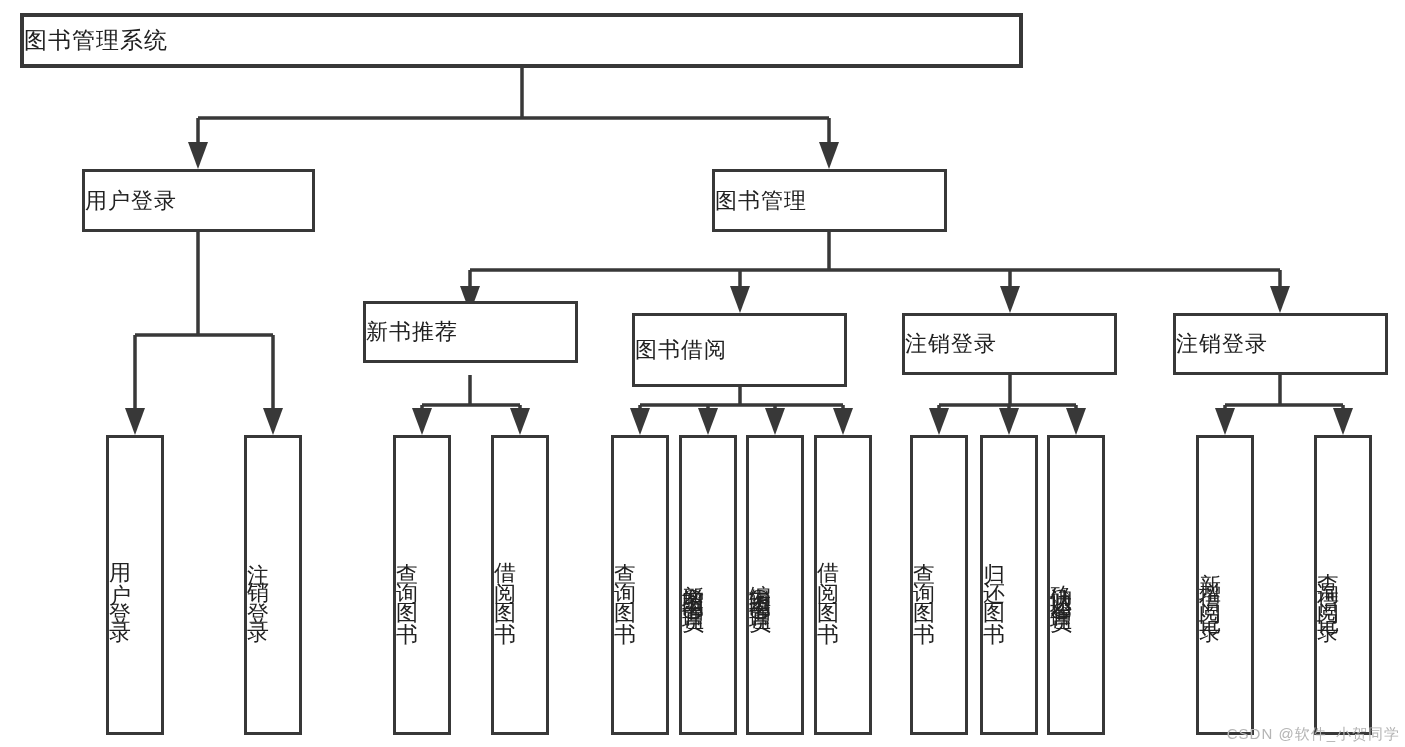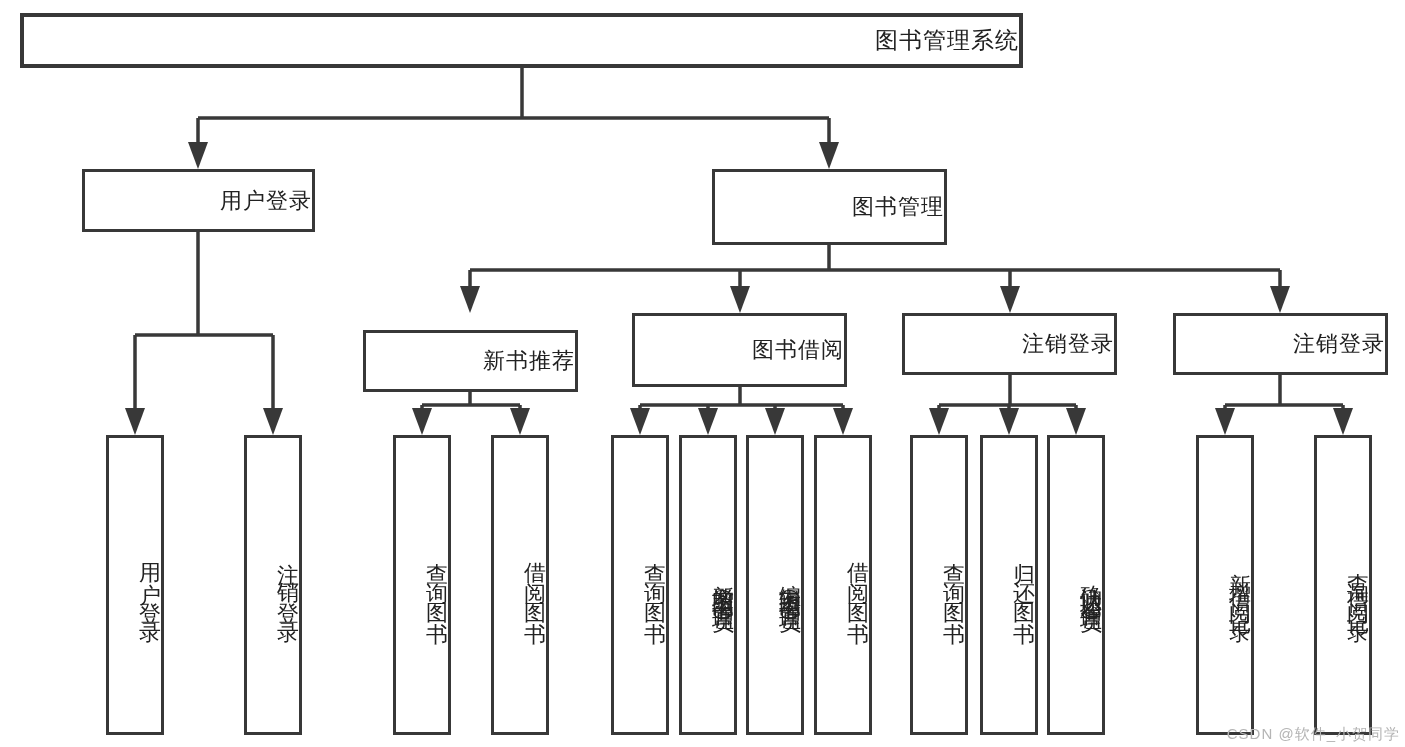--- a/index.html
+++ b/index.html
@@ -22,21 +22,21 @@
     height: 747px;
   }
   .node {
     position: absolute;
     box-sizing: border-box;
     background: #ffffff;
     border: 3px solid #383838;
     color: #212121;
     display: flex;
     align-items: center;
-    justify-content: flex-end;
+    justify-content: flex-start;
   }
   .hbox {
     font-size: 22px;
     letter-spacing: 1px;
     white-space: nowrap;
   }
   .root-box {
     border-width: 4px;
     font-size: 23px;
   }
@@ -124,25 +124,25 @@
     </g>
   </svg>
 
   <div class="node hbox root-box" style="left:20px; top:13px; width:1003px; height:55px;">
     <span>图书管理系统</span>
   </div>
 
   <div class="node hbox" style="left:82px; top:169px; width:233px; height:63px;">
     <span>用户登录</span>
   </div>
-  <div class="node hbox" style="left:712px; top:169px; width:235px; height:76px;">
+  <div class="node hbox" style="left:712px; top:169px; width:235px; height:63px;">
     <span>图书管理</span>
   </div>
 
-  <div class="node hbox" style="left:363px; top:330px; width:215px; height:62px;font-family:Liberation Mono, monospace;">
+  <div class="node hbox" style="left:363px; top:301px; width:215px; height:62px;font-family:Liberation Mono, monospace;">
     <span>新书推荐</span>
   </div>
   <div class="node hbox" style="left:632px; top:313px; width:215px; height:74px;">
     <span>图书借阅</span>
   </div>
   <div class="node hbox" style="left:902px; top:313px; width:215px; height:62px;">
     <span>注销登录</span>
   </div>
   <div class="node hbox" style="left:1173px; top:313px; width:215px; height:62px;">
     <span>注销登录</span>

